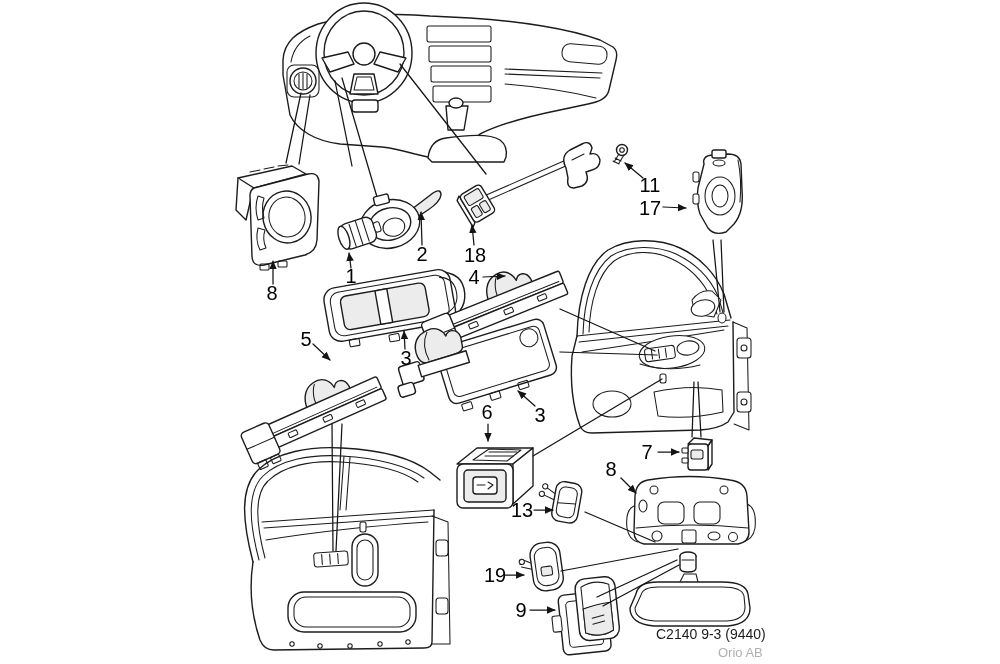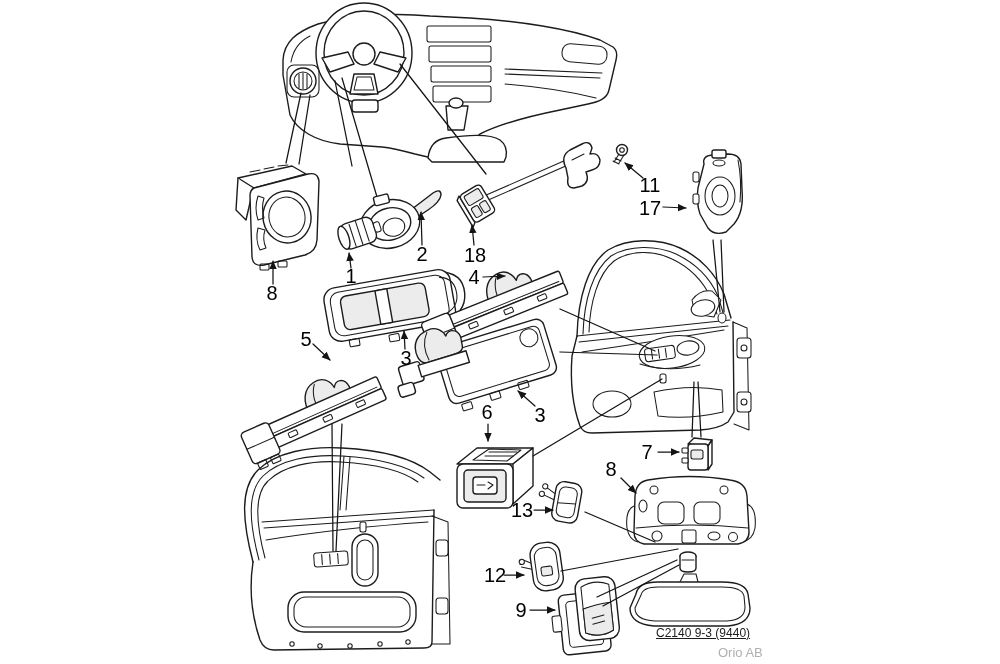--- a/index.html
+++ b/index.html
@@ -6,21 +6,21 @@
   #canvas{
     position:relative;width:1000px;height:664px;background:#ffffff;
     font-family:"Liberation Sans","DejaVu Sans",sans-serif;overflow:hidden;
   }
   #art{position:absolute;left:0;top:0;}
   .callout{
     position:absolute;transform:translate(-50%,-50%);
     font-size:20px;color:#000000;line-height:1;white-space:nowrap;
   }
   .footer-code{
-    position:absolute;left:656px;top:626px;font-size:12px;color:#1c1c1c;white-space:nowrap;text-decoration:underline;
+    position:absolute;left:656px;top:626px;font-size:14px;color:#1c1c1c;white-space:nowrap;
   }
   .footer-brand{
     position:absolute;left:718px;top:645px;font-size:13px;color:#b0b0b0;white-space:nowrap;
   }
   .ln{fill:none;stroke:#1c1c1c;stroke-width:1.4;stroke-linecap:round;stroke-linejoin:round;}
   .th{stroke-width:1.05;}
   .fw{fill:#ffffff;}
   .fg{fill:#ececec;}
   .ld{fill:none;stroke:#141414;stroke-width:1.25;stroke-linecap:round;}
 </style>
@@ -356,20 +356,20 @@
   <div class="callout" style="left:540px;top:415px">3</div>
   <div class="callout" style="left:474px;top:277px">4</div>
   <div class="callout" style="left:306px;top:339px">5</div>
   <div class="callout" style="left:487px;top:412px">6</div>
   <div class="callout" style="left:647px;top:452px">7</div>
   <div class="callout" style="left:272px;top:293px">8</div>
   <div class="callout" style="left:521px;top:610px">9</div>
   <div class="callout" style="left:475px;top:255px">18</div>
   <div class="callout" style="left:650px;top:185px">11</div>
   <div class="callout" style="left:650px;top:208px">17</div>
-  <div class="callout" style="left:495px;top:575px">12</div>
+  <div class="callout" style="left:495px;top:575px">19</div>
   <div class="callout" style="left:522px;top:510px">13</div>
   <div class="callout" style="left:611px;top:469px">8</div>
   <div class="callout" style="left:406px;top:358px">3</div>
 
   <div class="footer-code">C2140 9-3 (9440)</div>
   <div class="footer-brand">Orio AB</div>
 </div>
 
 </body></html>

